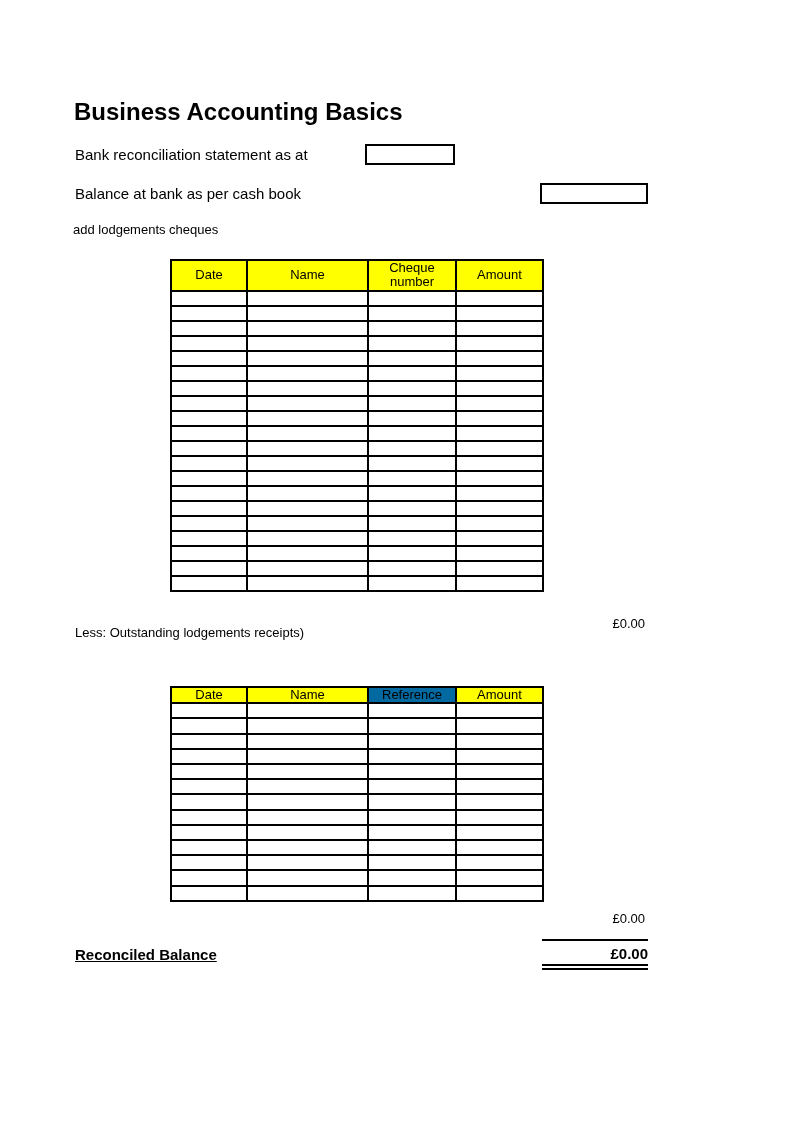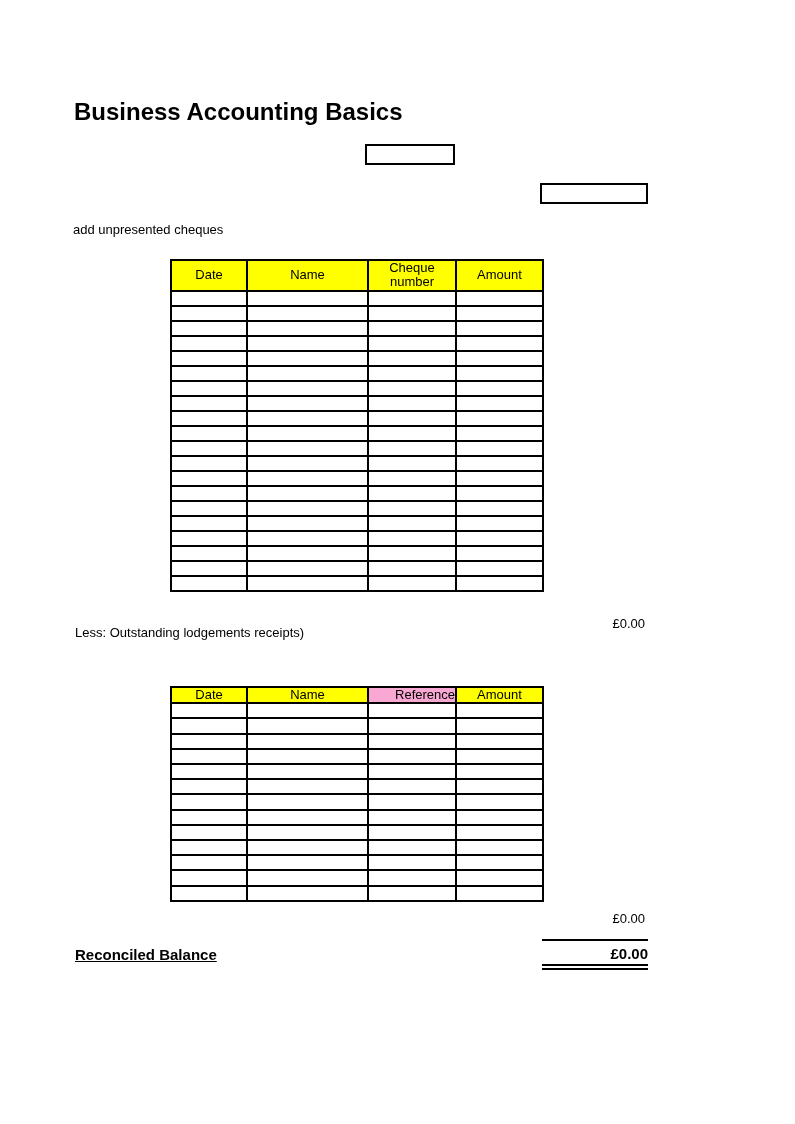--- a/index.html
+++ b/index.html
@@ -90,25 +90,27 @@
     line-height: 1.1; white-space: nowrap;
   }
 </style>
 </head>
 <body>
 
 <div class="page">
 
   <div class="abs doc-title">Business Accounting Basics</div>
 
+  <div class="abs label-lg" style="left:75px; top:147px;">Bank reconciliation statement as at</div>
   <input class="abs field-box box-date" type="text" value="" style="">
 
+  <div class="abs label-lg" style="left:75px; top:186px;">Balance at bank as per cash book</div>
   <input class="abs field-box box-cash" type="text" value="" style="">
 
-  <div class="abs label-sm" style="left:73px; top:223px;">add unpresented cheques</div>
+  <div class="abs label-sm" style="left:73px; top:223px;">add lodgements cheques</div>
 
   <table class="abs grid tbl-unpresented">
     <colgroup>
       <col style="width:76px">
         <col style="width:121px">
         <col style="width:88px">
         <col style="width:87px">
     </colgroup>
     <tbody>
       <tr>
@@ -250,21 +252,21 @@
     <colgroup>
       <col style="width:76px">
         <col style="width:121px">
         <col style="width:88px">
         <col style="width:87px">
     </colgroup>
     <tbody>
       <tr>
         <td class="hdr" style="background: rgb(255, 255, 0);">Date</td>
         <td class="hdr" style="background: rgb(255, 255, 0);">Name</td>
-        <td class="hdr" style="background: #f9a8d4; text-align: right;">Reference</td>
+        <td class="hdr" style="background: #0369a1;">Reference</td>
         <td class="hdr" style="background: rgb(255, 255, 0);">Amount</td>
       </tr>
     </tbody>
     <tbody>
         <tr>
           <td class="cell"></td>
           <td class="cell"></td>
           <td class="cell"></td>
           <td class="cell"></td>
         </tr>

